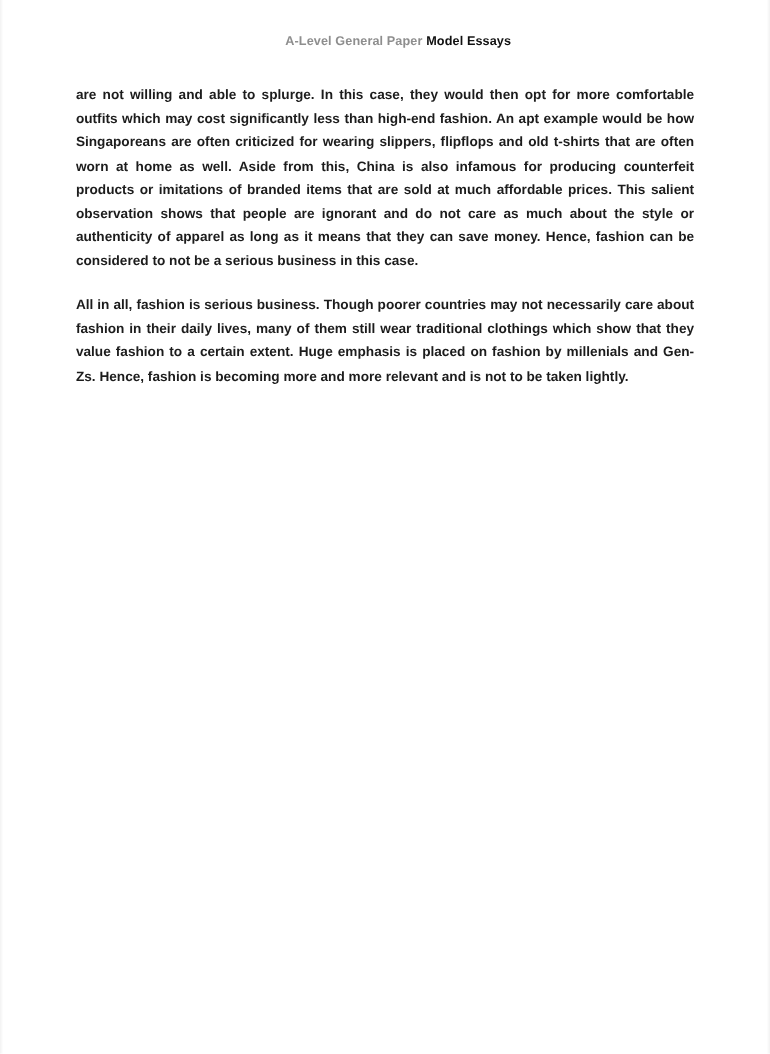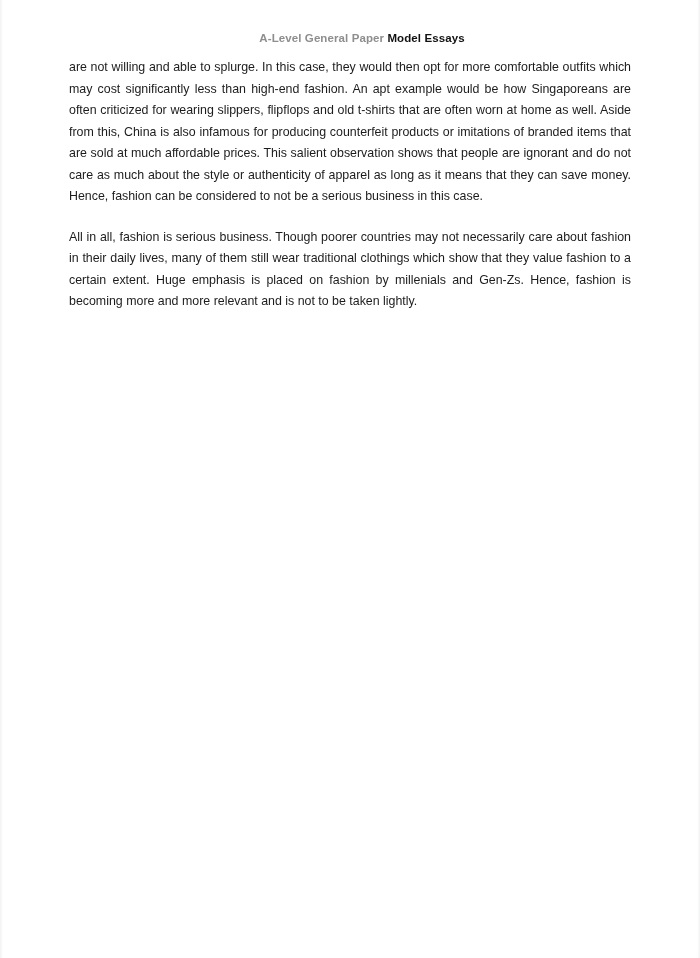--- a/index.html
+++ b/index.html
@@ -34,23 +34,24 @@
   .header .hdr-light {
     color: #8e8e8e;
     font-weight: bold;
   }
   .header .hdr-dark {
     color: #111111;
     font-weight: bold;
   }
   .content {
     position: absolute;
-    top: 57px;
+    top: 76px;
     left: 69px;
     width: 562px;
+    font-weight: bold;
   }
   .para {
     font-size: 12.4px;
     line-height: 21.5px;
     text-align: justify;
     color: #1c1c1c;
     margin: 0 0 19px 0;
     hyphens: none;
   }
   .para:last-child {

